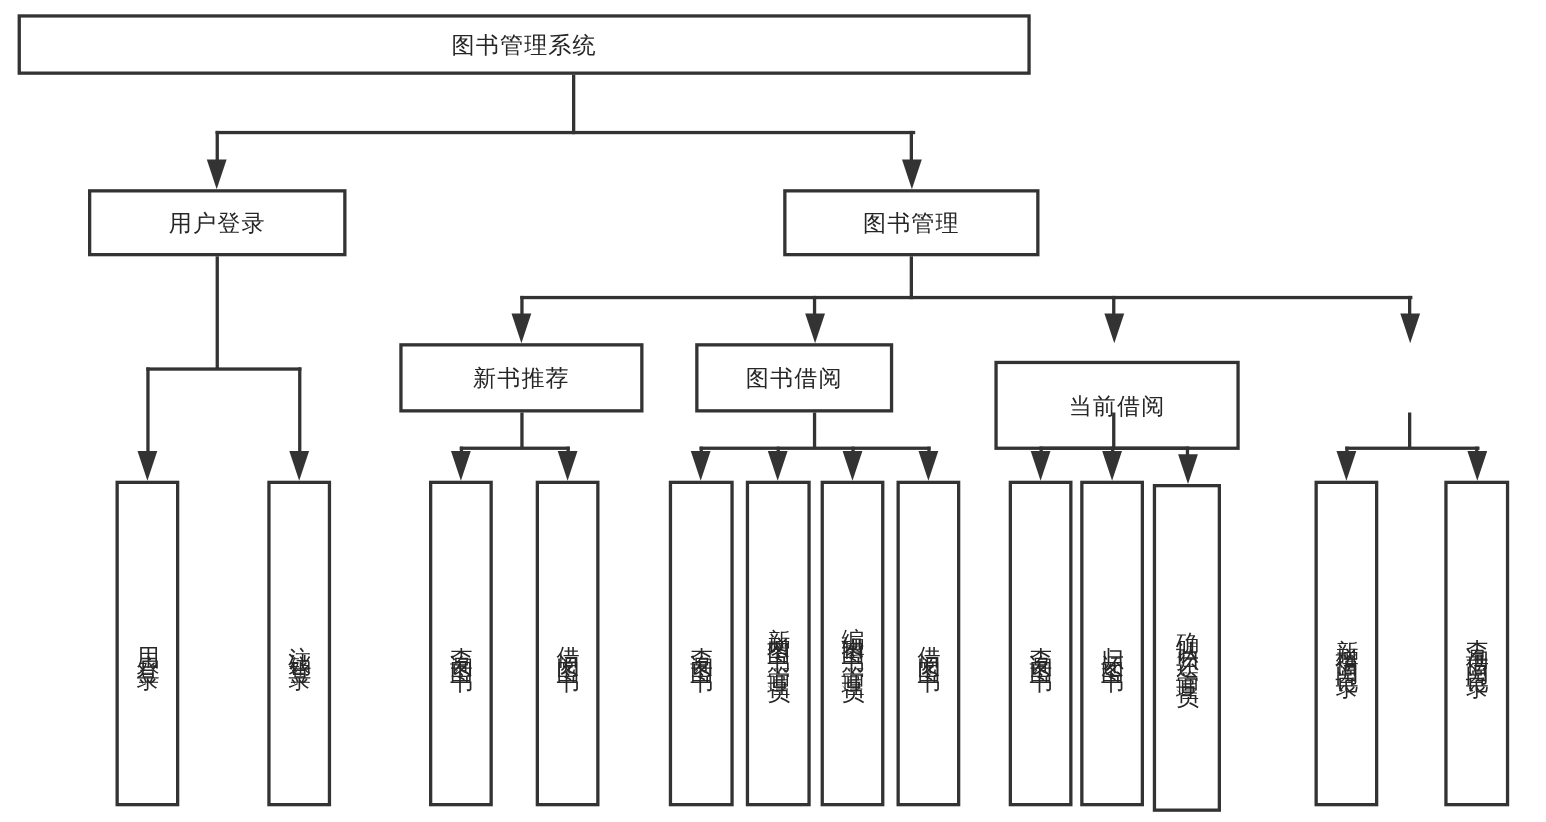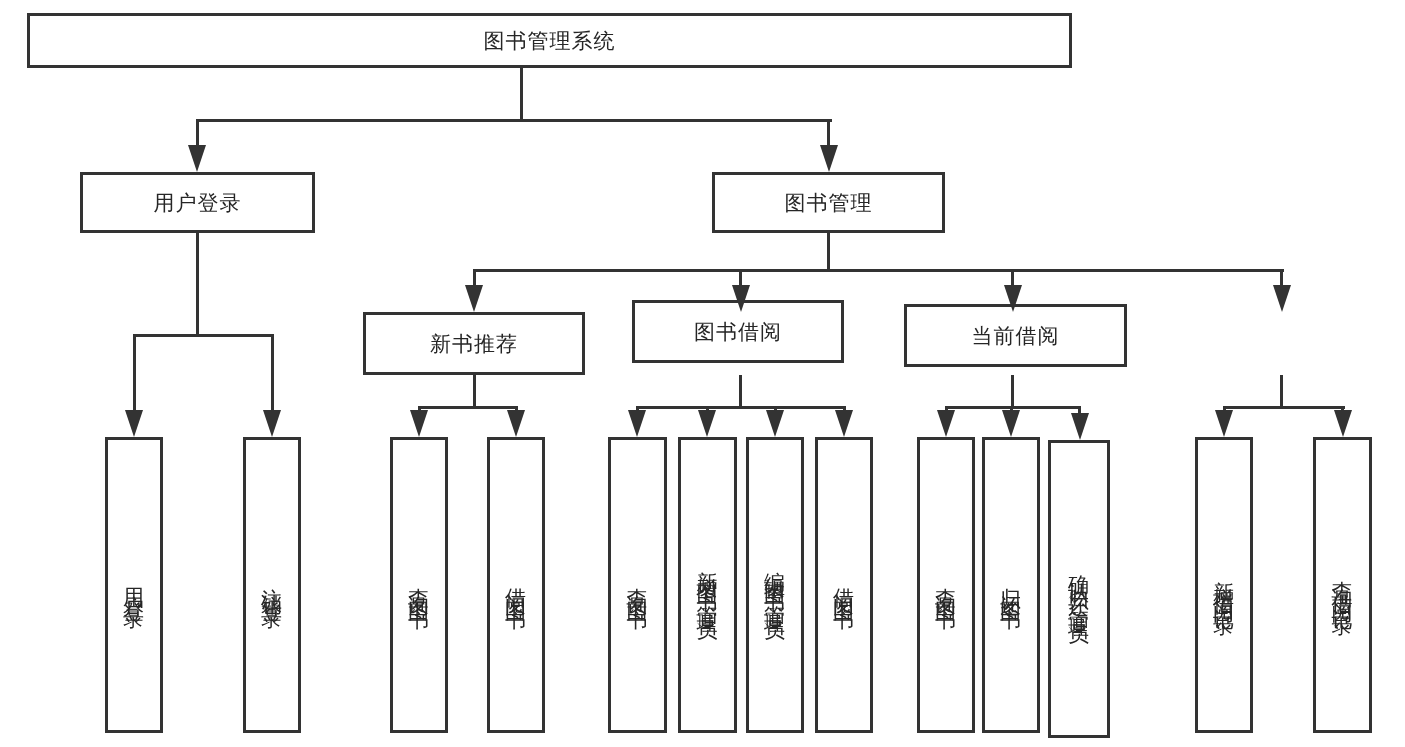--- a/index.html
+++ b/index.html
@@ -55,38 +55,38 @@
     color: #8f8f8f;
     z-index: 5;
     white-space: nowrap;
   }
 </style>
 </head>
 <body>
 
 <div class="canvas">
 
-  <div class="node" style="left:27px;top:13px;width:1045px;height:55px">
+  <div class="node" style="left:16px;top:13px;width:921px;height:55px">
     <span class="hlabel">图书管理系统</span>
   </div>
 
   <div class="node" style="left:80px;top:172px;width:235px;height:61px">
     <span class="hlabel">用户登录</span>
   </div>
   <div class="node" style="left:363px;top:312px;width:222px;height:63px">
     <span class="hlabel">新书推荐</span>
   </div>
 
   <div class="node" style="left:712px;top:172px;width:233px;height:61px">
     <span class="hlabel">图书管理</span>
   </div>
-  <div class="node" style="left:632px;top:300px;width:212px;height:63px">
+  <div class="node" style="left:632px;top:312px;width:180px;height:63px">
     <span class="hlabel">图书借阅</span>
   </div>
-  <div class="node" style="left:904px;top:304px;width:223px;height:63px">
+  <div class="node" style="left:904px;top:328px;width:223px;height:81px">
     <span class="hlabel">当前借阅</span>
   </div>
 
   <div class="node" style="left:105px;top:437px;width:58px;height:296px">
     <span class="vlabel">用户登录</span>
   </div>
   <div class="node" style="left:243px;top:437px;width:58px;height:296px">
     <span class="vlabel">注销登录</span>
   </div>
 

